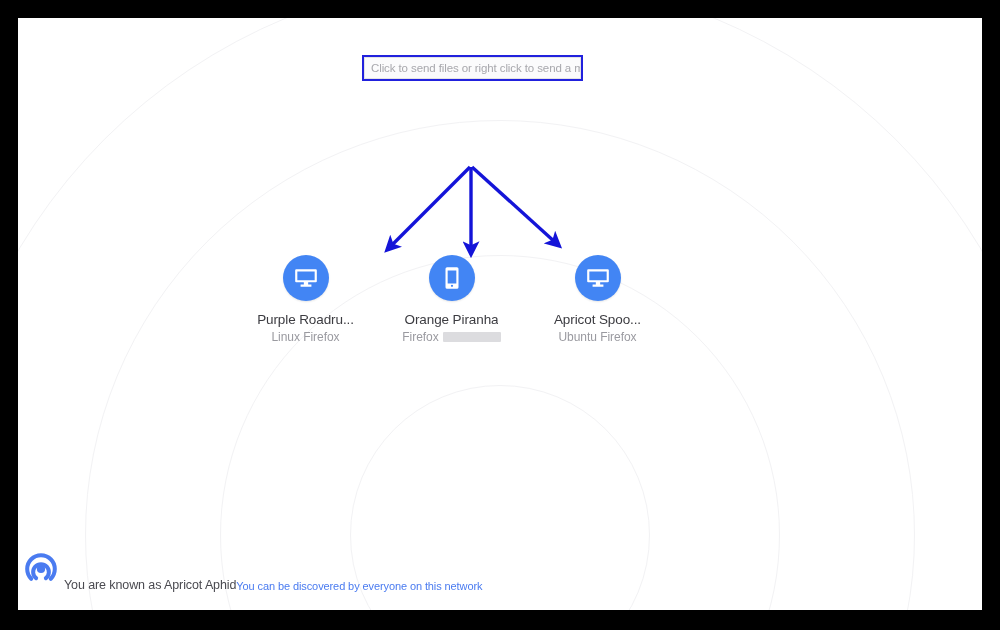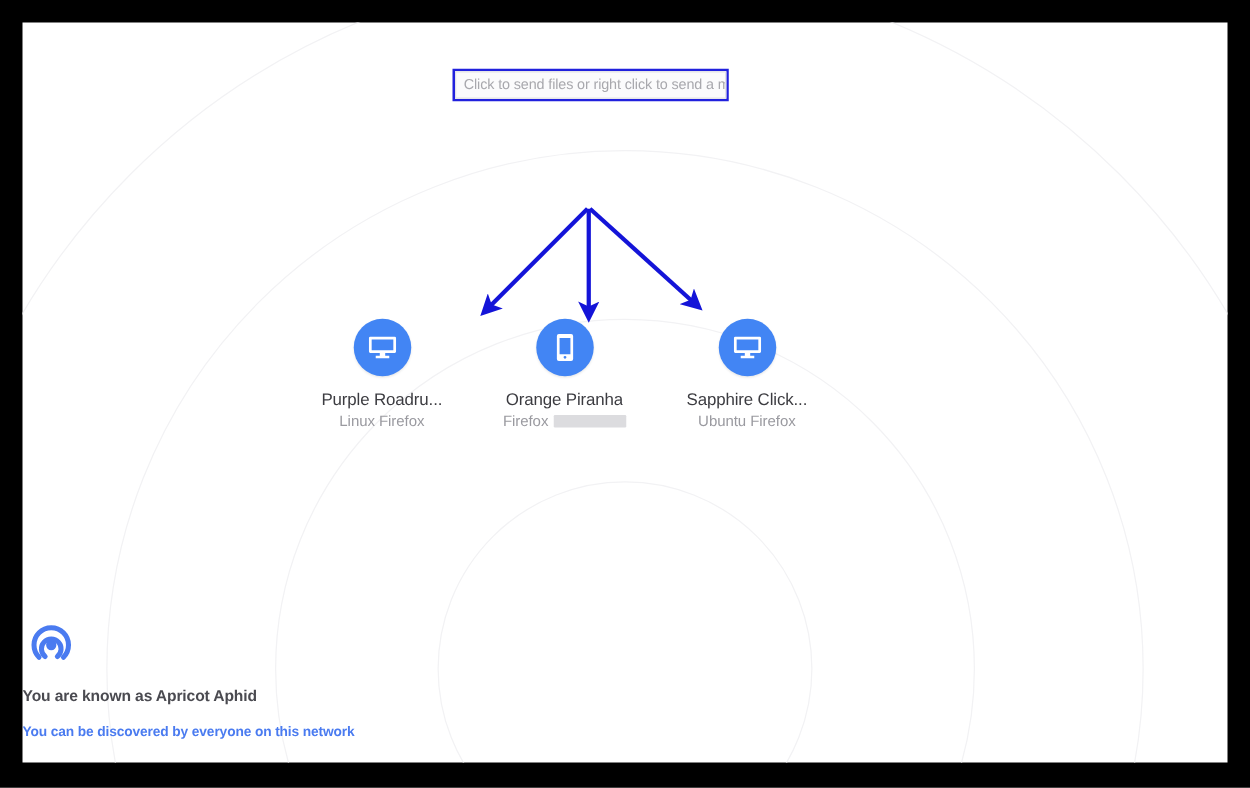--- a/index.html
+++ b/index.html
@@ -101,23 +101,22 @@
     background: #dcdcdf;
     border-radius: 1px;
   }
 
   
   #self {
     position: absolute;
     left: 0; bottom: 18px;
     width: 964px;
     display: flex;
-    flex-direction: column;
-    align-items: flex-start;
-    font-weight: bold;
+    flex-direction: row;
+    align-items: flex-end;
   }
   #self-name {
     margin-top: 11px;
     font-size: 12.5px;
     color: #4a4a50;
     letter-spacing: -0.1px;
   }
   #self-note {
     margin-top: 16px;
     font-size: 11px;
@@ -182,21 +181,21 @@
         <span class="redacted"></span>
       </div>
     </div>
 
     <div class="peer">
       <div class="peer-badge">
         <svg width="26" height="26" viewBox="0 0 24 24" fill="#ffffff">
           <path d="M3 4h18a1 1 0 0 1 1 1v10a1 1 0 0 1-1 1h-7v2h3v2H7v-2h3v-2H3a1 1 0 0 1-1-1V5a1 1 0 0 1 1-1zm1 2v8h16V6H4z"></path>
         </svg>
       </div>
-      <div class="peer-name">Sapphire Click...</div>
+      <div class="peer-name">Apricot Spoo...</div>
       <div class="peer-sub">
         <span>Ubuntu Firefox</span>
       </div>
     </div>
 
   </div>
 
   <div id="self">
     <svg width="46" height="46" viewBox="0 0 48 48">
       <circle cx="24" cy="24" r="4.3" fill="#4a7bf0"></circle>

